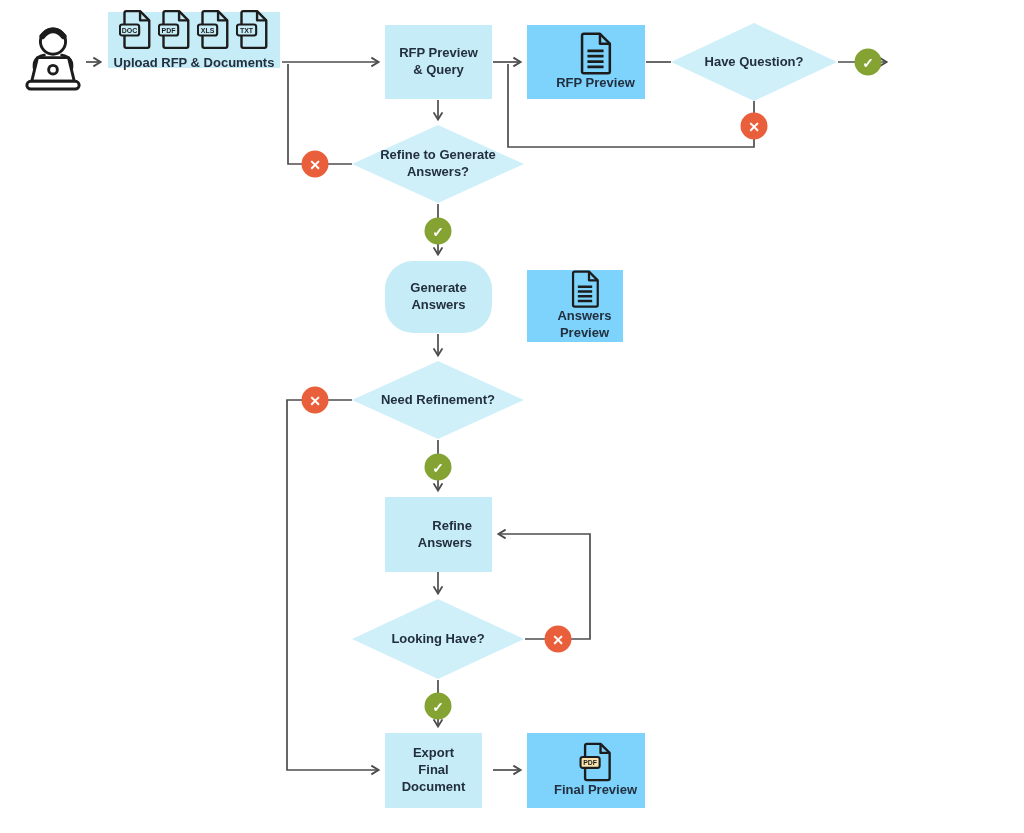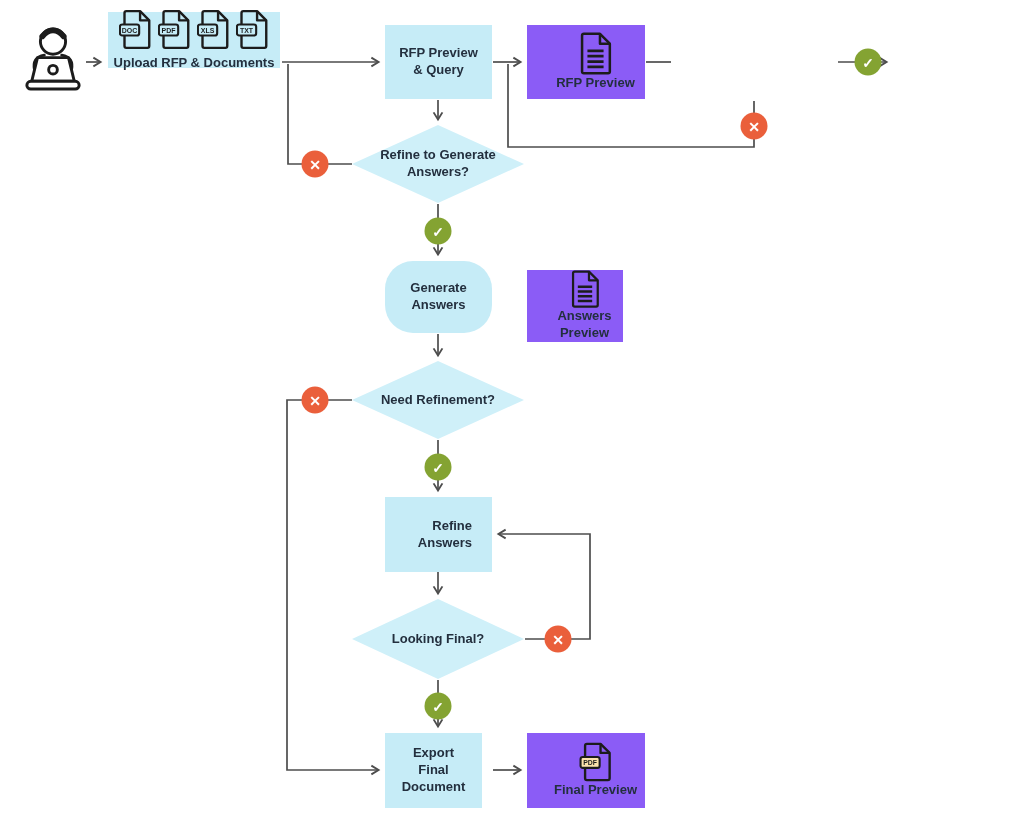--- a/index.html
+++ b/index.html
@@ -7,21 +7,21 @@
     position:relative;width:1024px;height:833px;background:#ffffff;
     font-family:"Liberation Sans",sans-serif;color:#232f3e;overflow:hidden;
   }
   .wires{position:absolute;left:0;top:0;width:1024px;height:833px;}
   .node{
     position:absolute;display:flex;flex-direction:column;align-items:center;
     justify-content:center;text-align:center;font-size:13px;font-weight:600;
     line-height:1.3;color:#232f3e;box-sizing:border-box;
   }
   .process{background:#c6ecf7;}
-  .artifact{background:#8b5cf6;padding-left:19px;}
+  .artifact{background:#7dd3fc;padding-left:19px;}
   .diamond{background:#cff0f9;clip-path:polygon(50% 0,100% 50%,50% 100%,0 50%);padding:0 24px;}
   .upload-files{display:flex;gap:6px;align-items:flex-end;margin-bottom:5px;}
   .badge{
     position:absolute;width:27px;height:27px;border-radius:50%;
     display:flex;align-items:center;justify-content:center;
     color:#ffffff;font-weight:bold;font-size:14px;transform:translate(-50%,-50%);
     line-height:1;
   }
   .yes{background:#84a332;}
   .no{background:#ea5f3b;}
@@ -117,20 +117,23 @@
     <svg width="37" height="43" viewBox="0 0 40 48">
       <g fill="none" stroke="#1c1c1c" stroke-width="2.8" stroke-linejoin="round">
         <path d="M7,2 H25 L36,13 V44 Q36,46 34,46 H7 Q5,46 5,44 V4 Q5,2 7,2 Z"></path>
         <path d="M25,2 V13 H36"></path>
         <path d="M11,21 H29 M11,27 H29 M11,33 H29 M11,39 H29" stroke-width="3"></path>
       </g>
     </svg>
     <span>RFP Preview</span>
   </div>
 
+  <div class="node diamond" style="left:671px;top:23px;width:166px;height:78px;">
+    <span>Have Question?</span>
+  </div>
 
 
   <div class="node diamond" style="left:352px;top:125px;width:172px;height:78px;">
     <span>Refine to Generate Answers?</span>
   </div>
 
   <div class="node process" style="left:385px;top:261px;width:107px;height:72px;padding:0 14px;border-radius:28px;">
     <span>Generate Answers</span>
   </div>
 
@@ -147,21 +150,21 @@
 
   <div class="node diamond" style="left:352px;top:361px;width:172px;height:78px;">
     <span>Need Refinement?</span>
   </div>
 
   <div class="node process" style="left:385px;top:497px;width:107px;height:75px;padding:0 20px;text-align:right;">
     <span>Refine Answers</span>
   </div>
 
   <div class="node diamond" style="left:352px;top:599px;width:172px;height:80px;">
-    <span>Looking Final?</span>
+    <span>Looking Have?</span>
   </div>
 
   <div class="node process" style="left:385px;top:733px;width:97px;height:75px;padding:0 12px;">
     <span>Export Final Document</span>
   </div>
 
   <div class="node artifact" style="left:527px;top:733px;width:118px;height:75px;">
     <svg width="34" height="40" viewBox="0 0 36 44">
       <g fill="none" stroke="#1c1c1c" stroke-width="2.6" stroke-linejoin="round">
         <path d="M8,2 H23 L33,12 V40 Q33,42 31,42 H8 Q6,42 6,40 V4 Q6,2 8,2 Z"></path>

